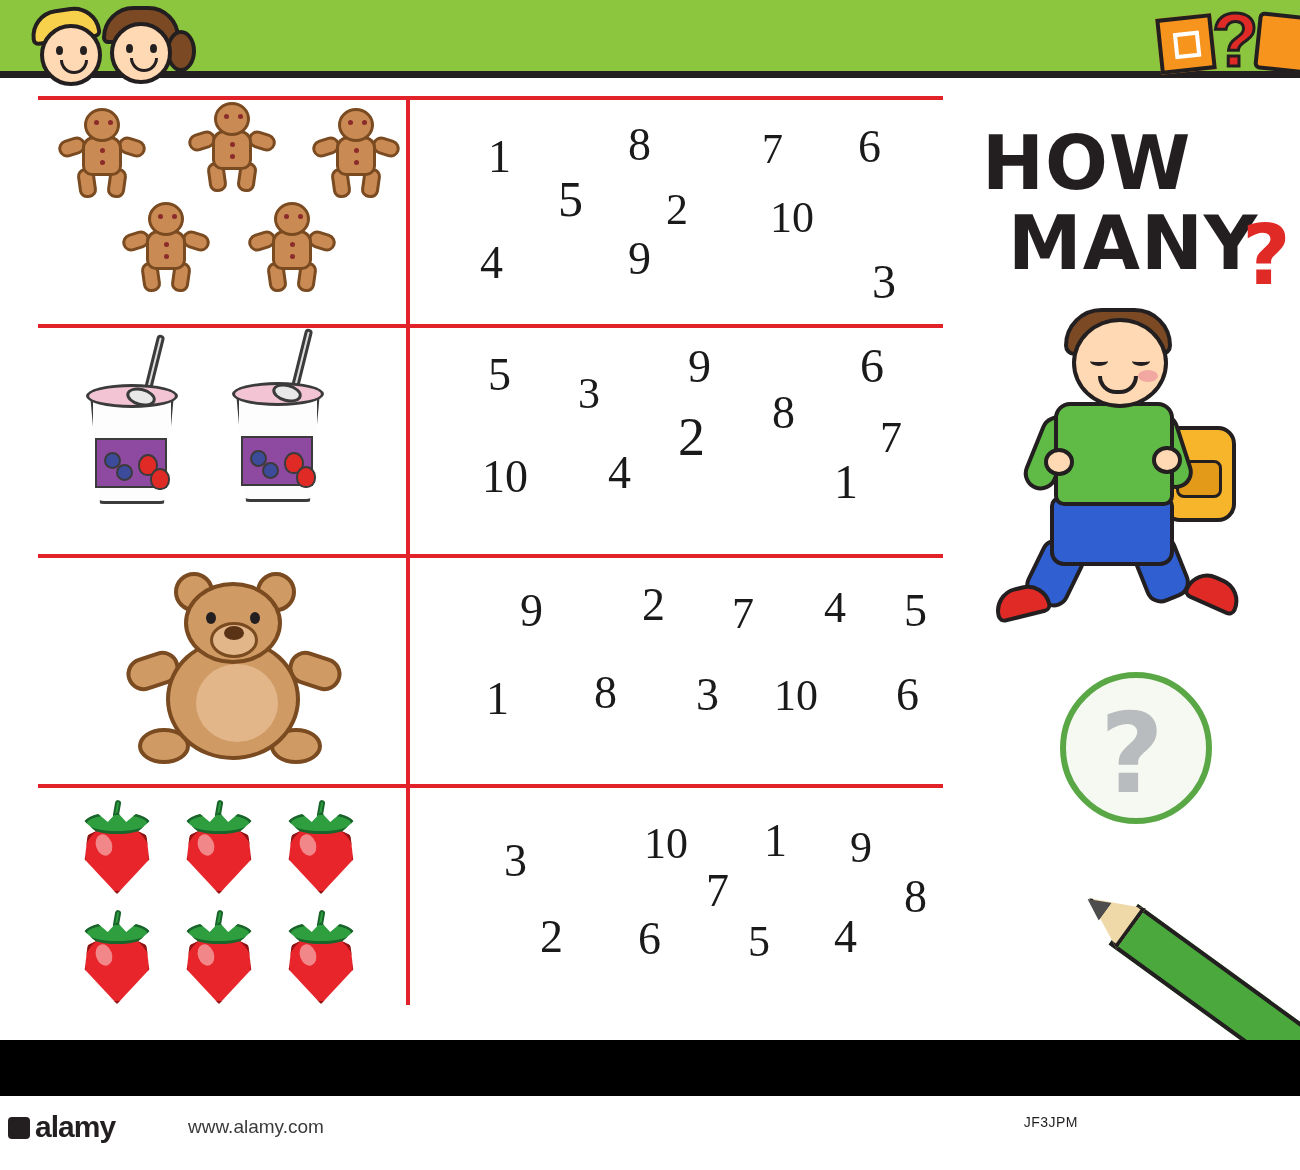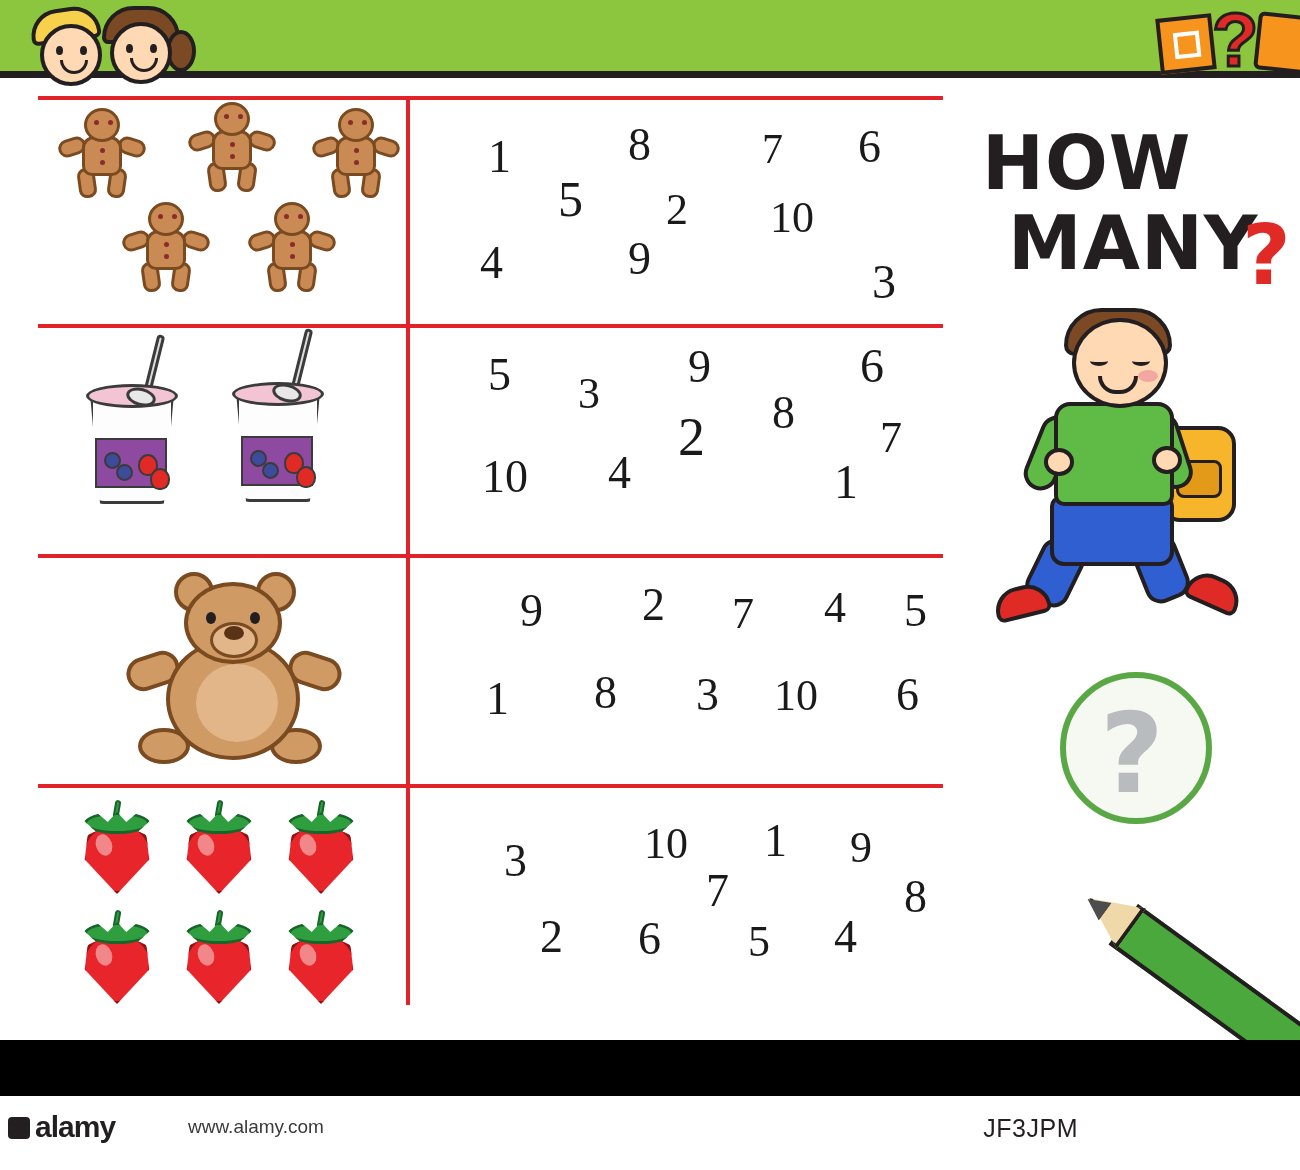--- a/index.html
+++ b/index.html
@@ -680,21 +680,21 @@
   #alamy-tag {
     position: absolute;
     left: 188px; top: 76px;
     font-size: 19px;
     color: #3a3a3a;
     font-family: "Liberation Sans", sans-serif;
   }
   #alamy-id {
     position: absolute;
     right: 10px; top: 74px;
-    font-size: 25px;
+    font-size: 14px;
     color: #231f20;
     font-family: "Liberation Sans", sans-serif;
     letter-spacing: 0.5px;
   }
 </style>
 </head>
 <body>
 
 <div id="stock-frame">
 

